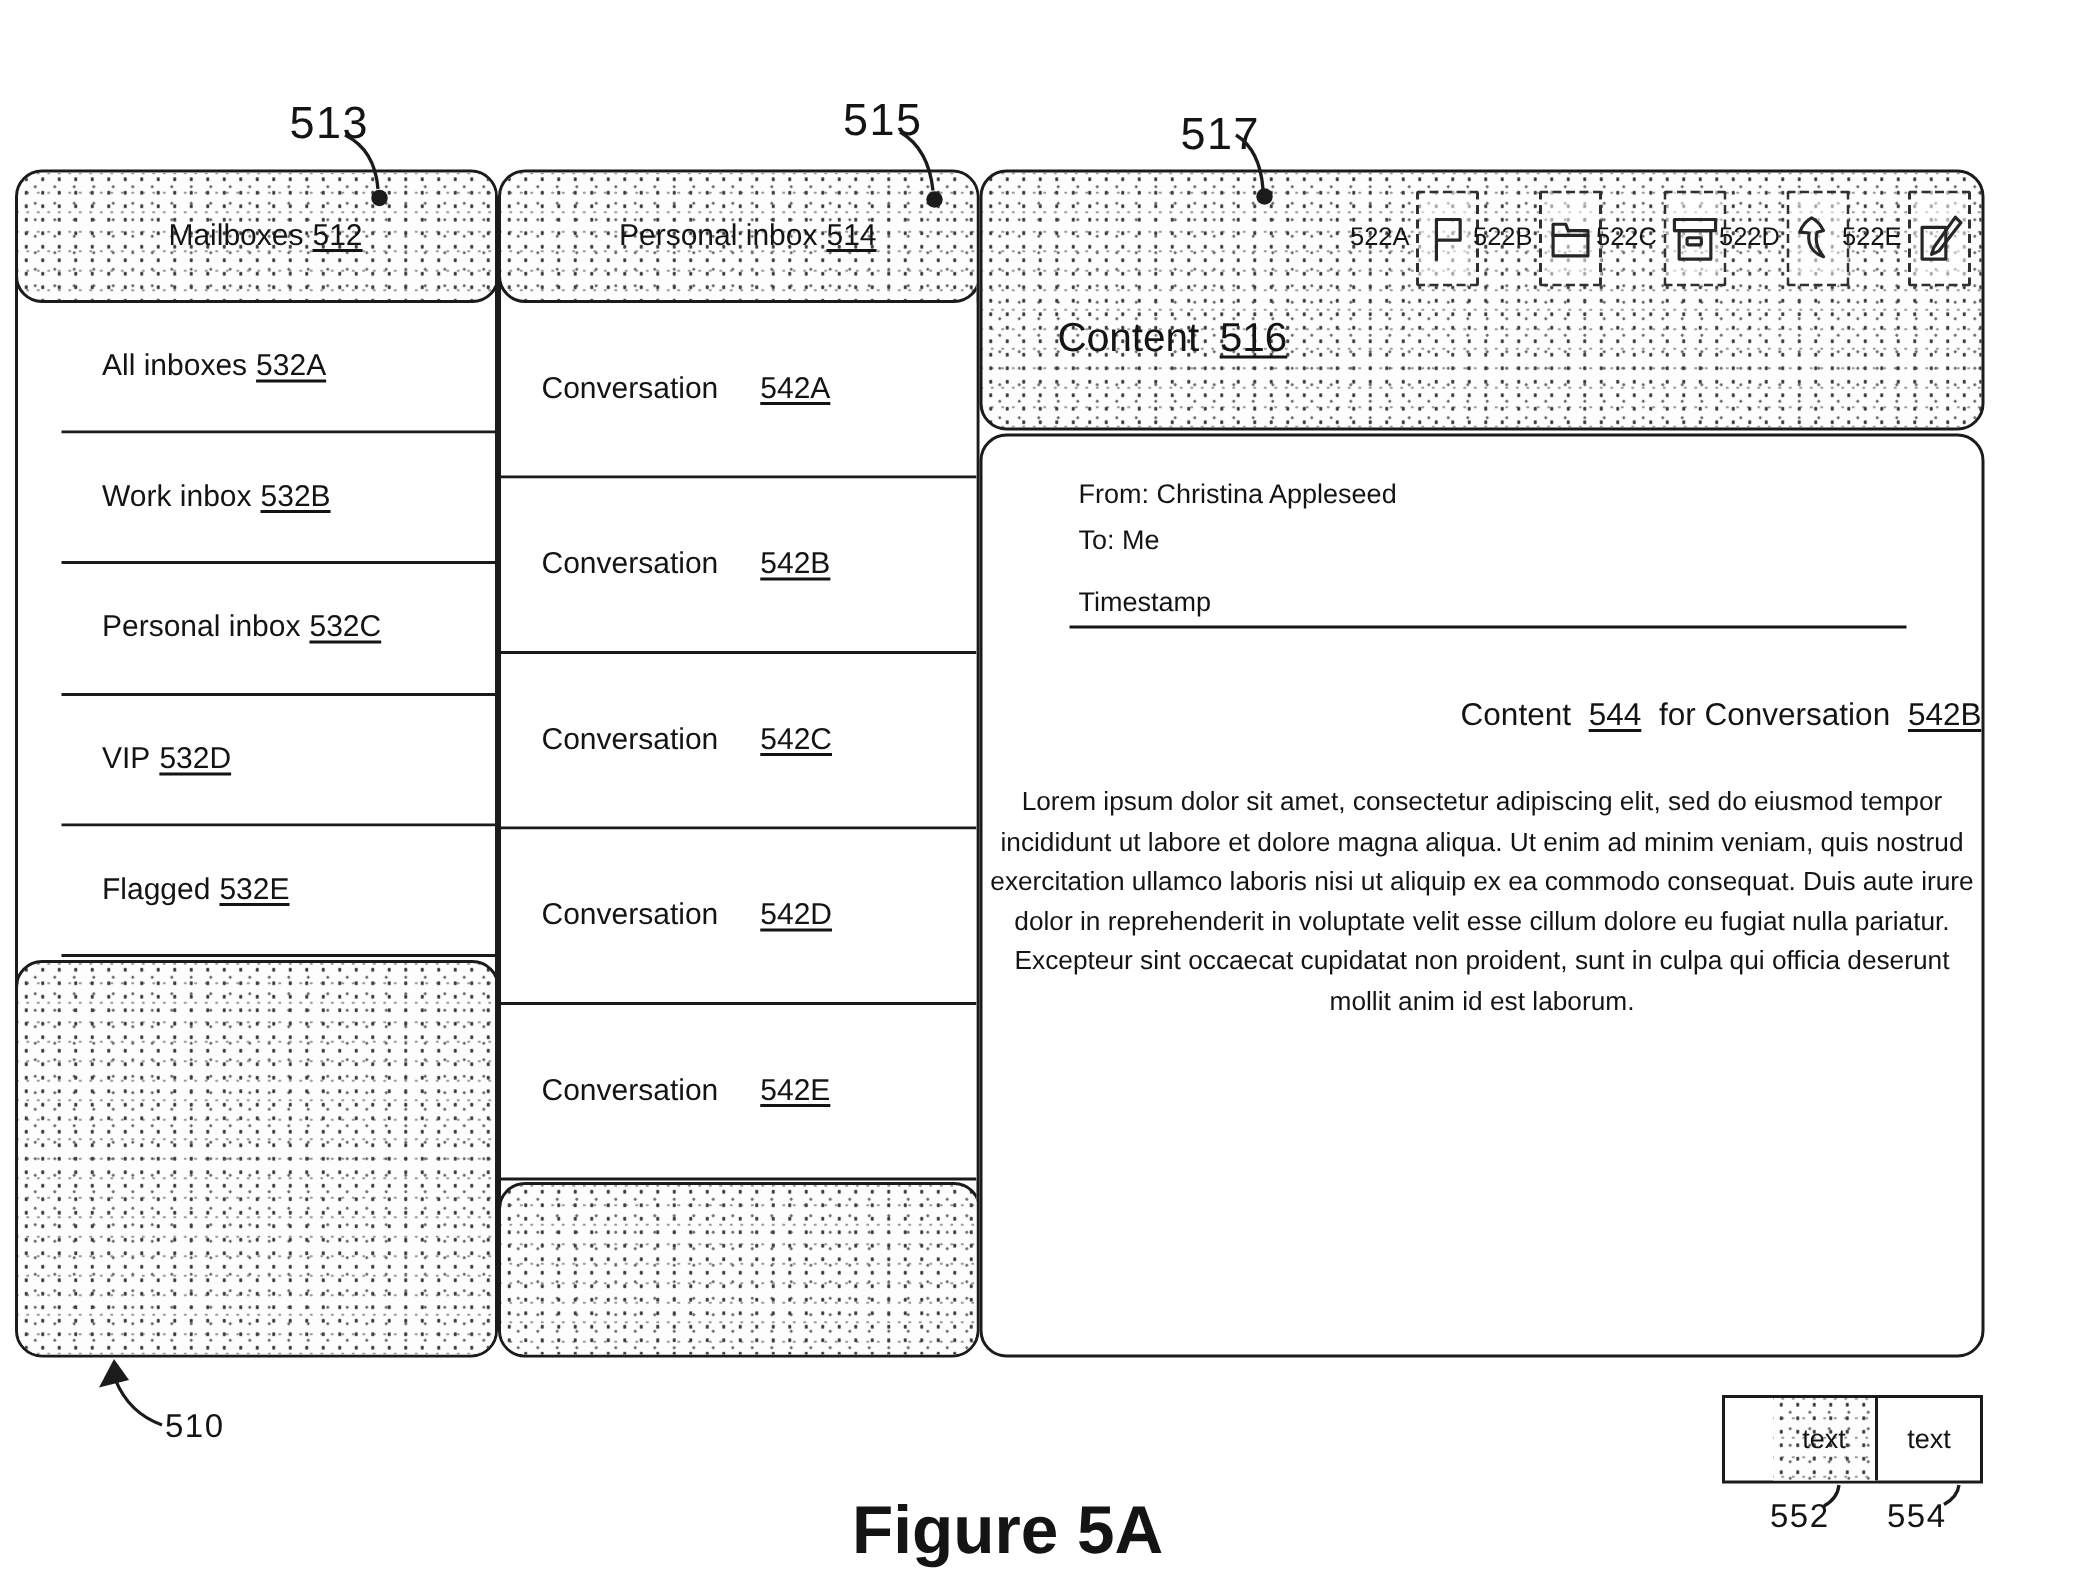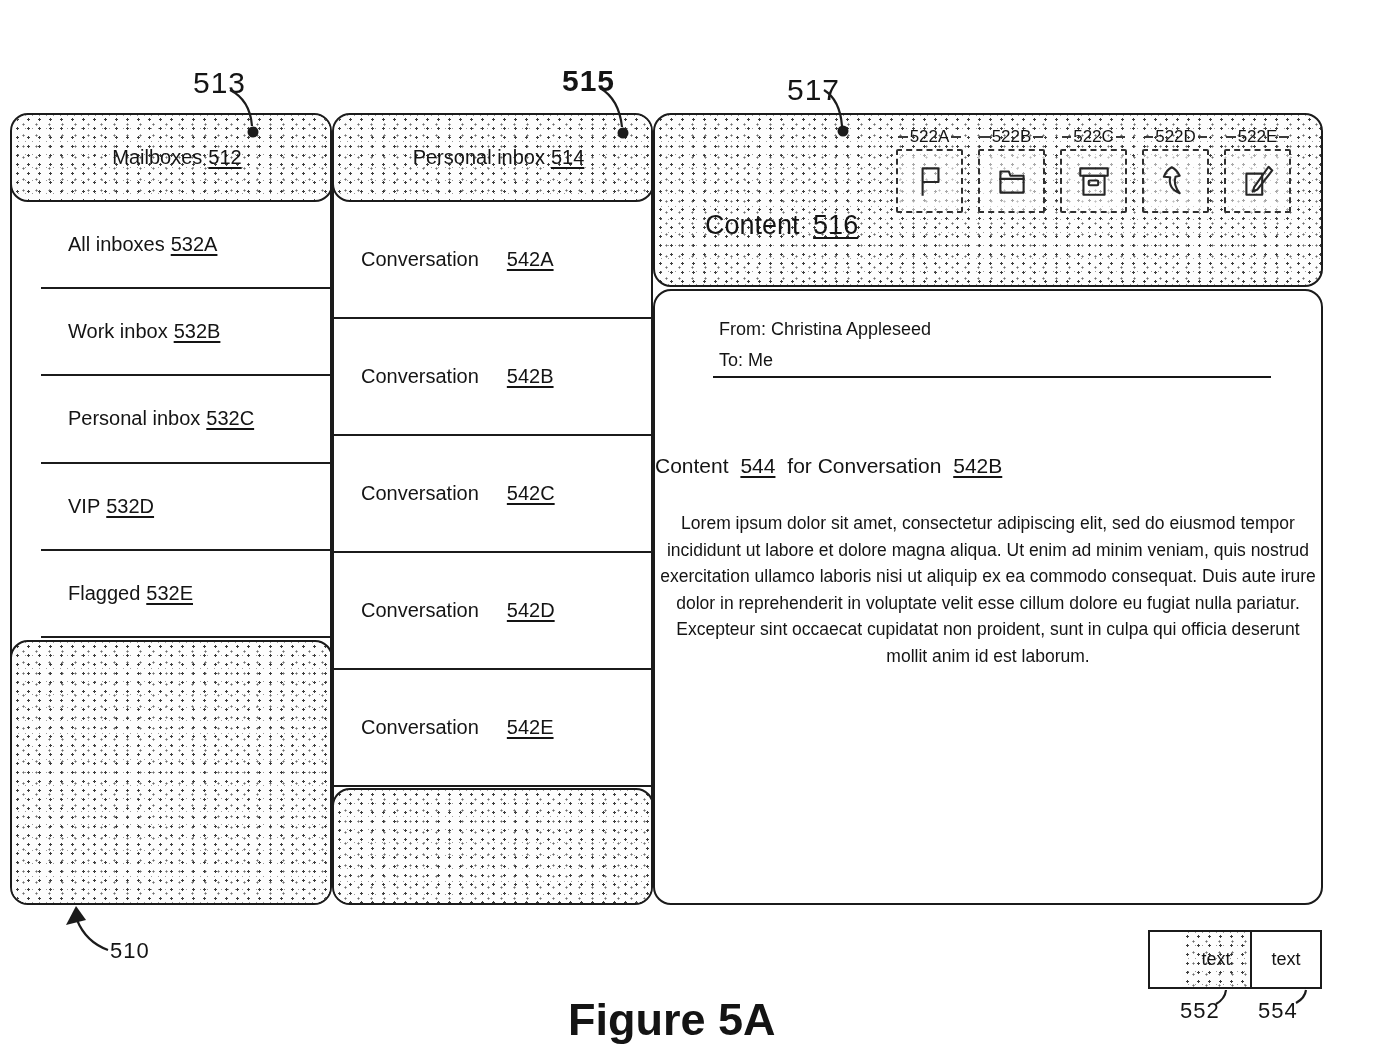--- a/index.html
+++ b/index.html
@@ -36,41 +36,41 @@
          border:2.5px solid #1b1b1b;border-radius:18px;}
   #p-left .pfoot{height:266px;}
   #p-mid .pfoot{height:118px;}
 
   .lbl{margin-right:6px;}
   .u{text-decoration:underline;text-decoration-thickness:1.8px;text-underline-offset:3px;}
 
   
   .content-title{position:absolute;left:50px;top:95px;font-size:27px;}
   .toolbar{position:absolute;top:12px;right:30px;display:flex;gap:15px;}
-  .tool{width:67px;display:flex;flex-direction:column;align-items:center;}
+  .tool{width:67px;display:flex;flex-direction:row;align-items:center;}
   .tool-label{width:100%;display:flex;align-items:center;justify-content:center;font-size:17px;
               height:20px;margin-bottom:2px;}
   .tool-label::before,.tool-label::after{content:"";flex:1;border-top:2px dashed #3a3a3a;margin:0 2px;}
   .tool-box{width:100%;height:64px;box-sizing:border-box;border:2px dashed #303030;border-radius:2px;
             display:flex;align-items:center;justify-content:center;background:rgba(255,255,255,.55);}
   .tool-box svg{stroke:#262626;fill:none;stroke-width:2;stroke-linejoin:round;stroke-linecap:square;}
 
   
   .meta{padding:28px 0 0 64px;font-size:18px;line-height:21px;}
   .meta-to{margin-top:10px;}
   .meta-subject{margin-top:22px;}
   .meta-timestamp{margin-top:20px;}
   .rule{margin:5px 0 0 58px;width:558px;border-top:2px solid #161616;}
-  .msg-title{margin-top:76px;text-align:left;font-size:21px;}
+  .msg-title{margin-top:46px;text-align:right;font-size:21px;}
   .msg-body{margin:32px auto 0;width:662px;text-align:center;font-size:17.5px;line-height:26.5px;}
 
   
   .refnum{position:absolute;font-size:30px;letter-spacing:1px;}
   #ref-513{left:193px;top:66px;}
-  #ref-515{left:562px;top:64px;font-weight:bold;}
+  #ref-515{left:562px;top:64px;}
   #ref-517{left:787px;top:73px;}
   #ref-510{left:110px;top:938px;font-size:22px;}
   #ref-552{left:1180px;top:998px;font-size:22px;}
   #ref-554{left:1258px;top:998px;font-size:22px;}
   .caption{position:absolute;left:568px;top:994px;font-size:45px;font-weight:bold;}
 
   .overlay{position:absolute;left:0;top:0;width:1400px;height:1054px;pointer-events:none;z-index:6;}
   .overlay path{stroke:#1b1b1b;stroke-width:2.2;fill:none;}
   .overlay circle,.overlay polygon{fill:#1b1b1b;stroke:none;}
 
@@ -195,20 +195,21 @@
           </svg>
         </div>
       </div>
     </div>
   </section>
 
   <section class="panel" id="p-right-body">
     <div class="meta">
       <div class="meta-from">From: Christina Appleseed</div>
       <div class="meta-to">To: Me</div>
+      <div class="meta-timestamp">Timestamp</div>
     </div>
     <div class="rule"></div>
     <div class="msg-title">
       <span class="lbl">Content</span>
       <span class="u lbl">544</span>
       <span class="lbl">for Conversation</span>
       <span class="u">542B</span>
     </div>
     <div class="msg-body">Lorem ipsum dolor sit amet, consectetur adipiscing elit, sed do eiusmod tempor incididunt ut labore et dolore magna aliqua. Ut enim ad minim veniam, quis nostrud exercitation ullamco laboris nisi ut aliquip ex ea commodo consequat. Duis aute irure dolor in reprehenderit in voluptate velit esse cillum dolore eu fugiat nulla pariatur. Excepteur sint occaecat cupidatat non proident, sunt in culpa qui officia deserunt mollit anim id est laborum.</div>
   </section>

